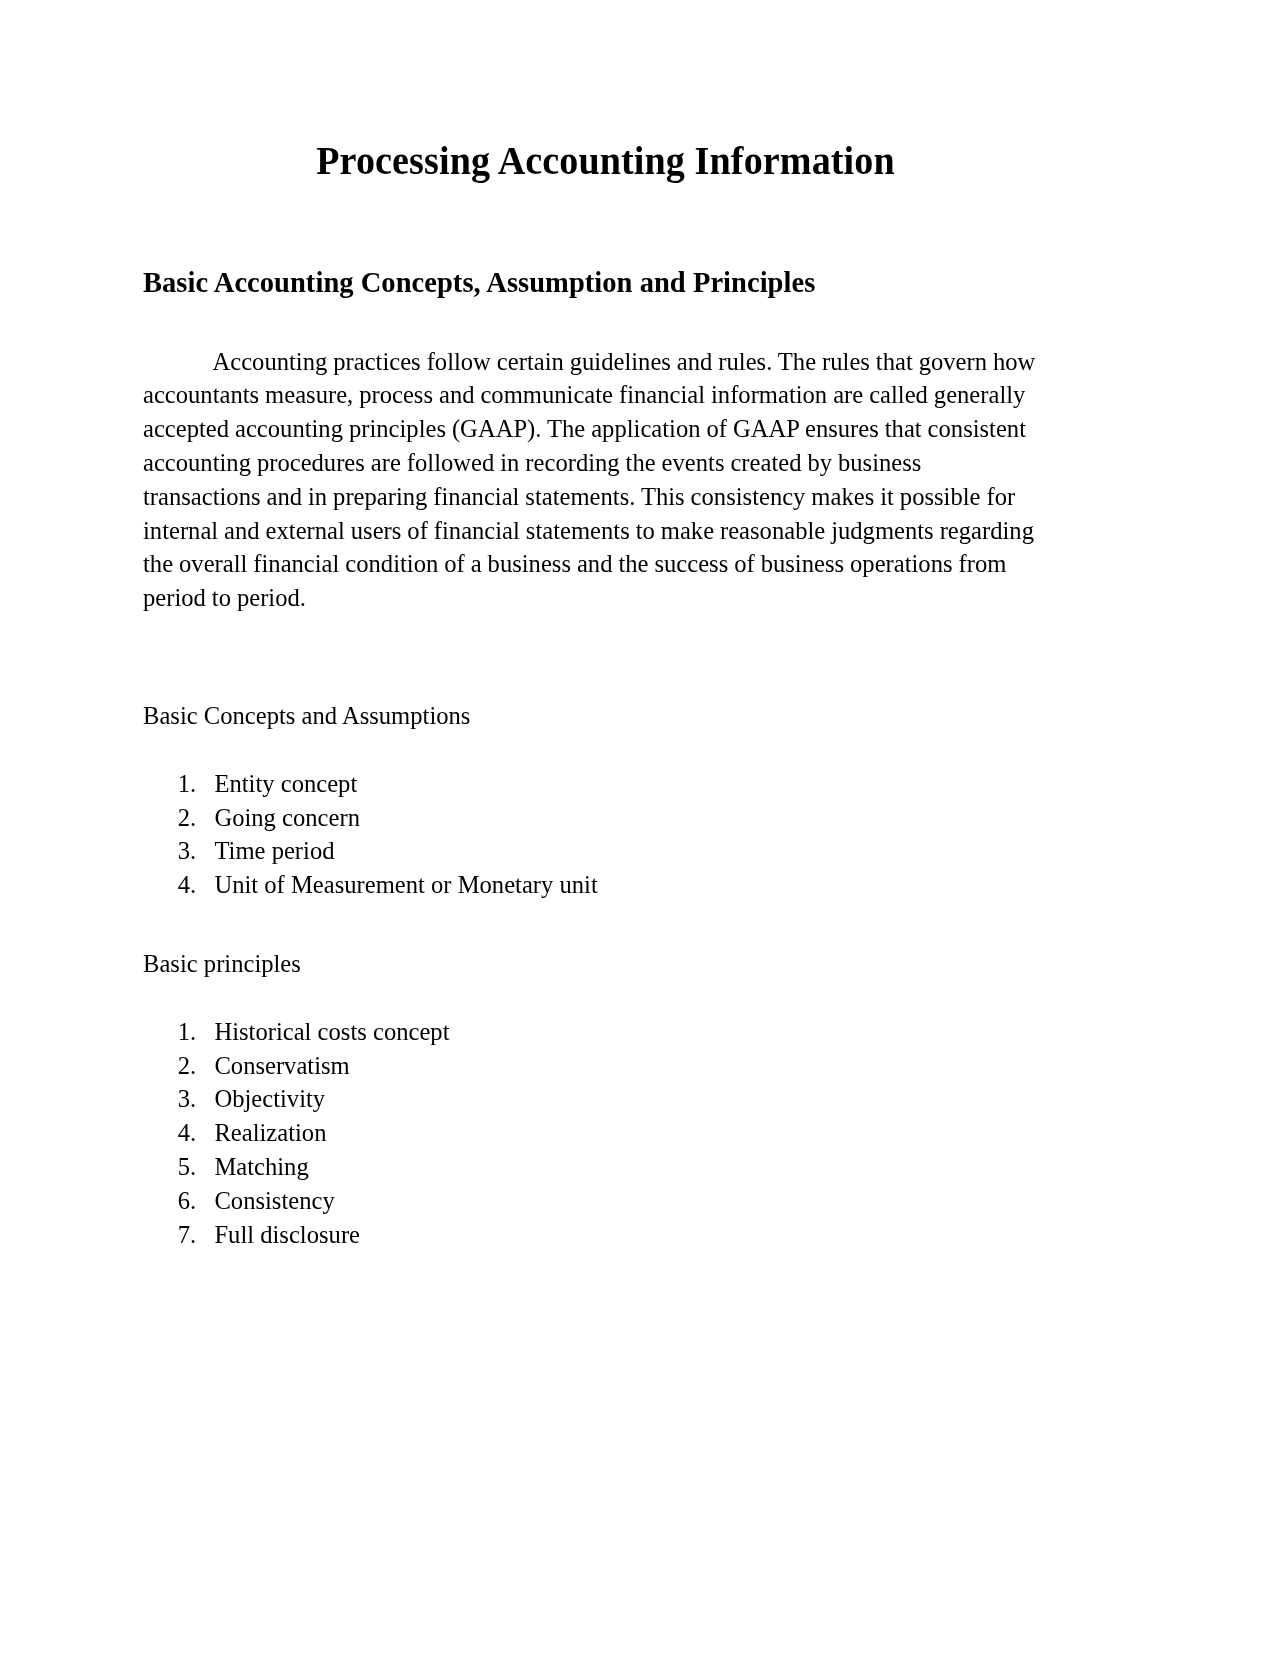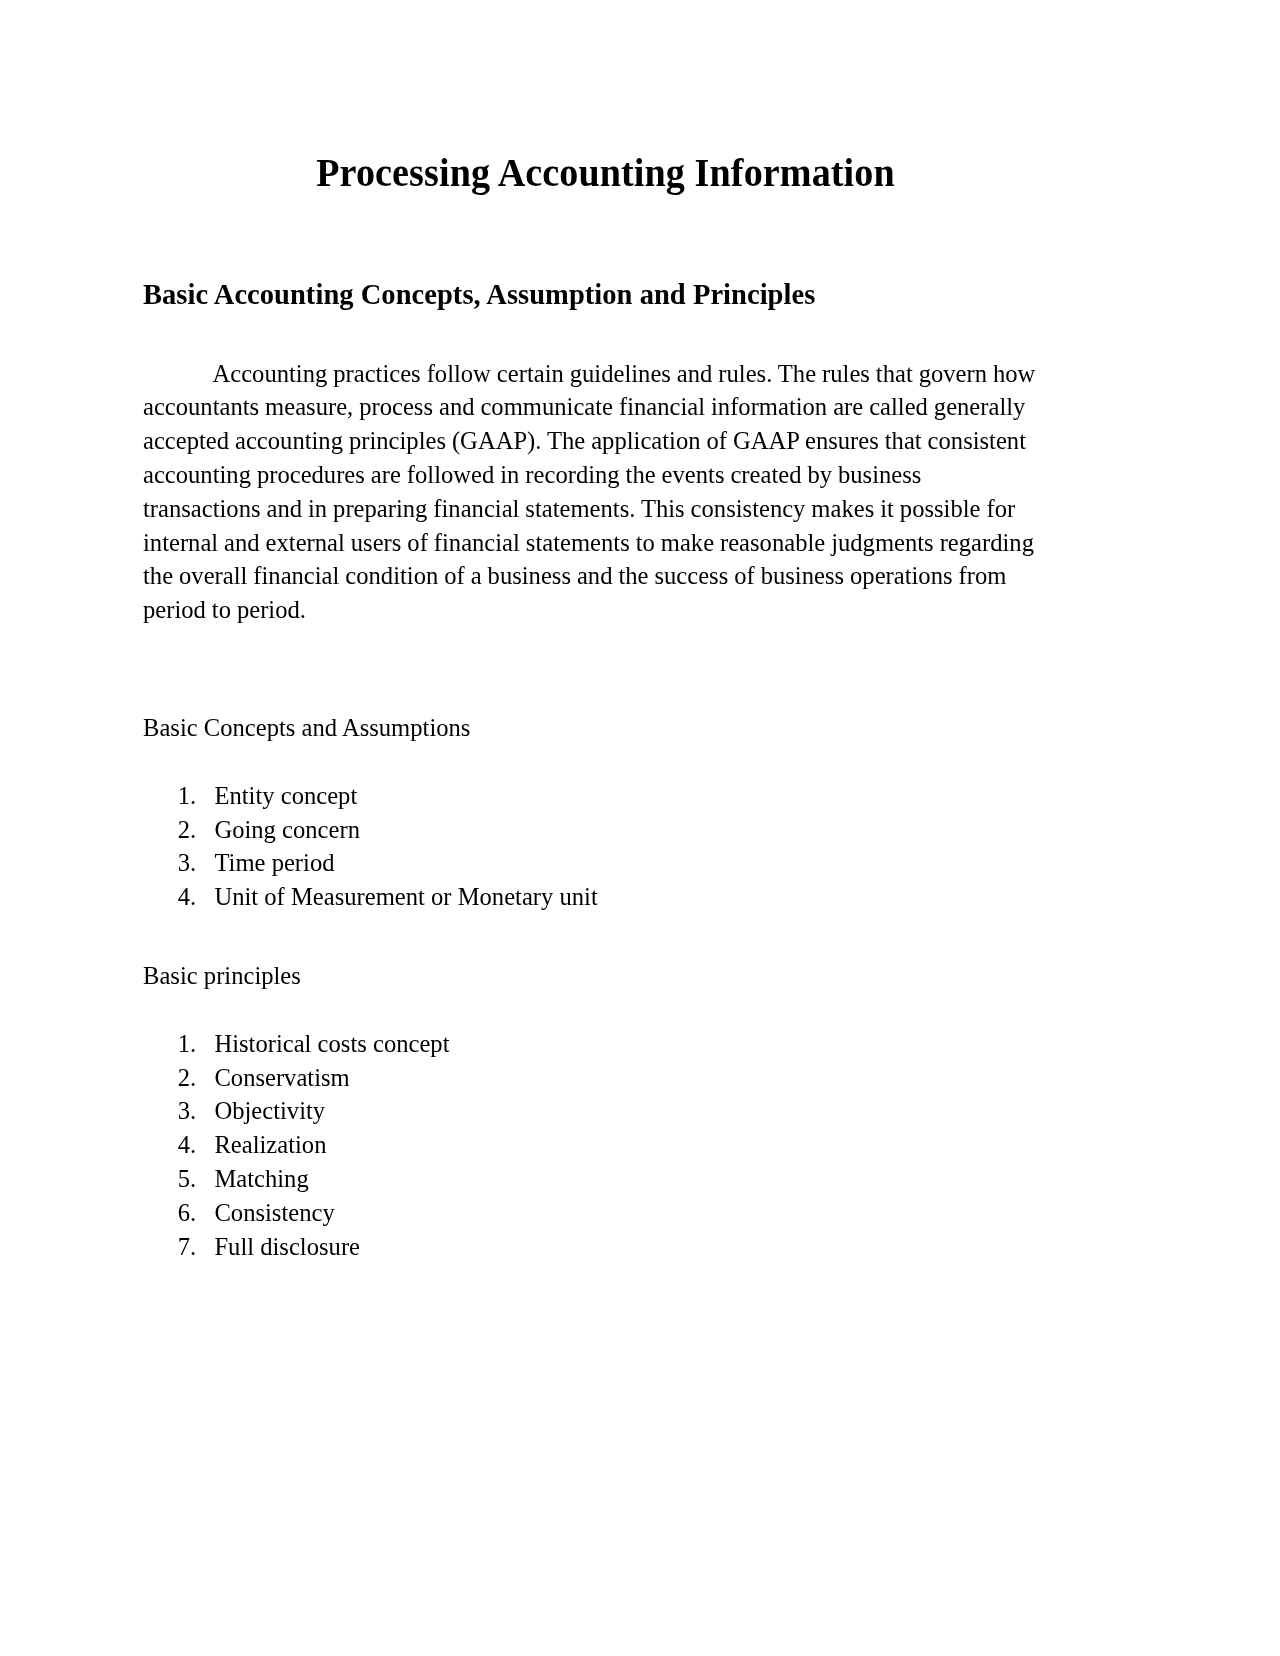--- a/index.html
+++ b/index.html
@@ -12,21 +12,21 @@
   body {
     font-family: "Liberation Serif", "DejaVu Serif", serif;
     color: #000000;
     -webkit-font-smoothing: antialiased;
   }
 
   .page {
     position: relative;
     width: 1280px;
     height: 1472px;
-    margin: 16px auto;
+    margin: 4px auto;
     background: #ffffff;
     box-sizing: border-box;
     overflow: hidden;
   }
 
   .content {
     position: absolute;
     left: 143px;
     top: 0;
     width: 925px;

